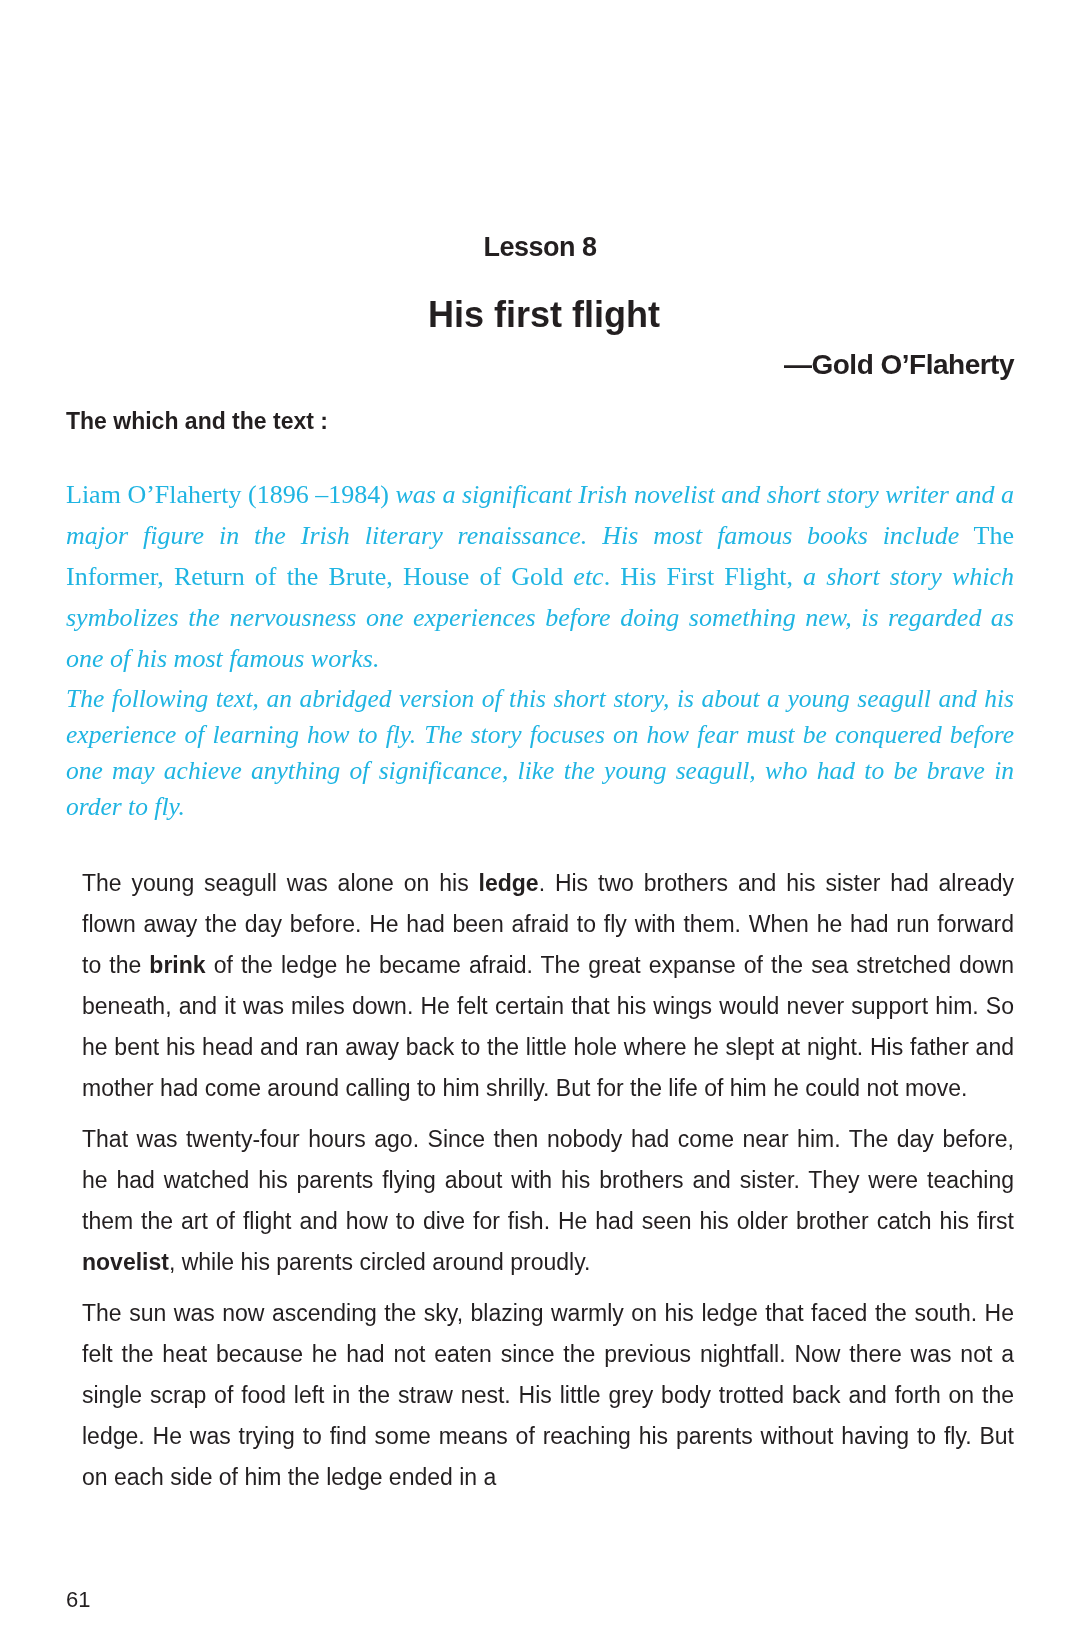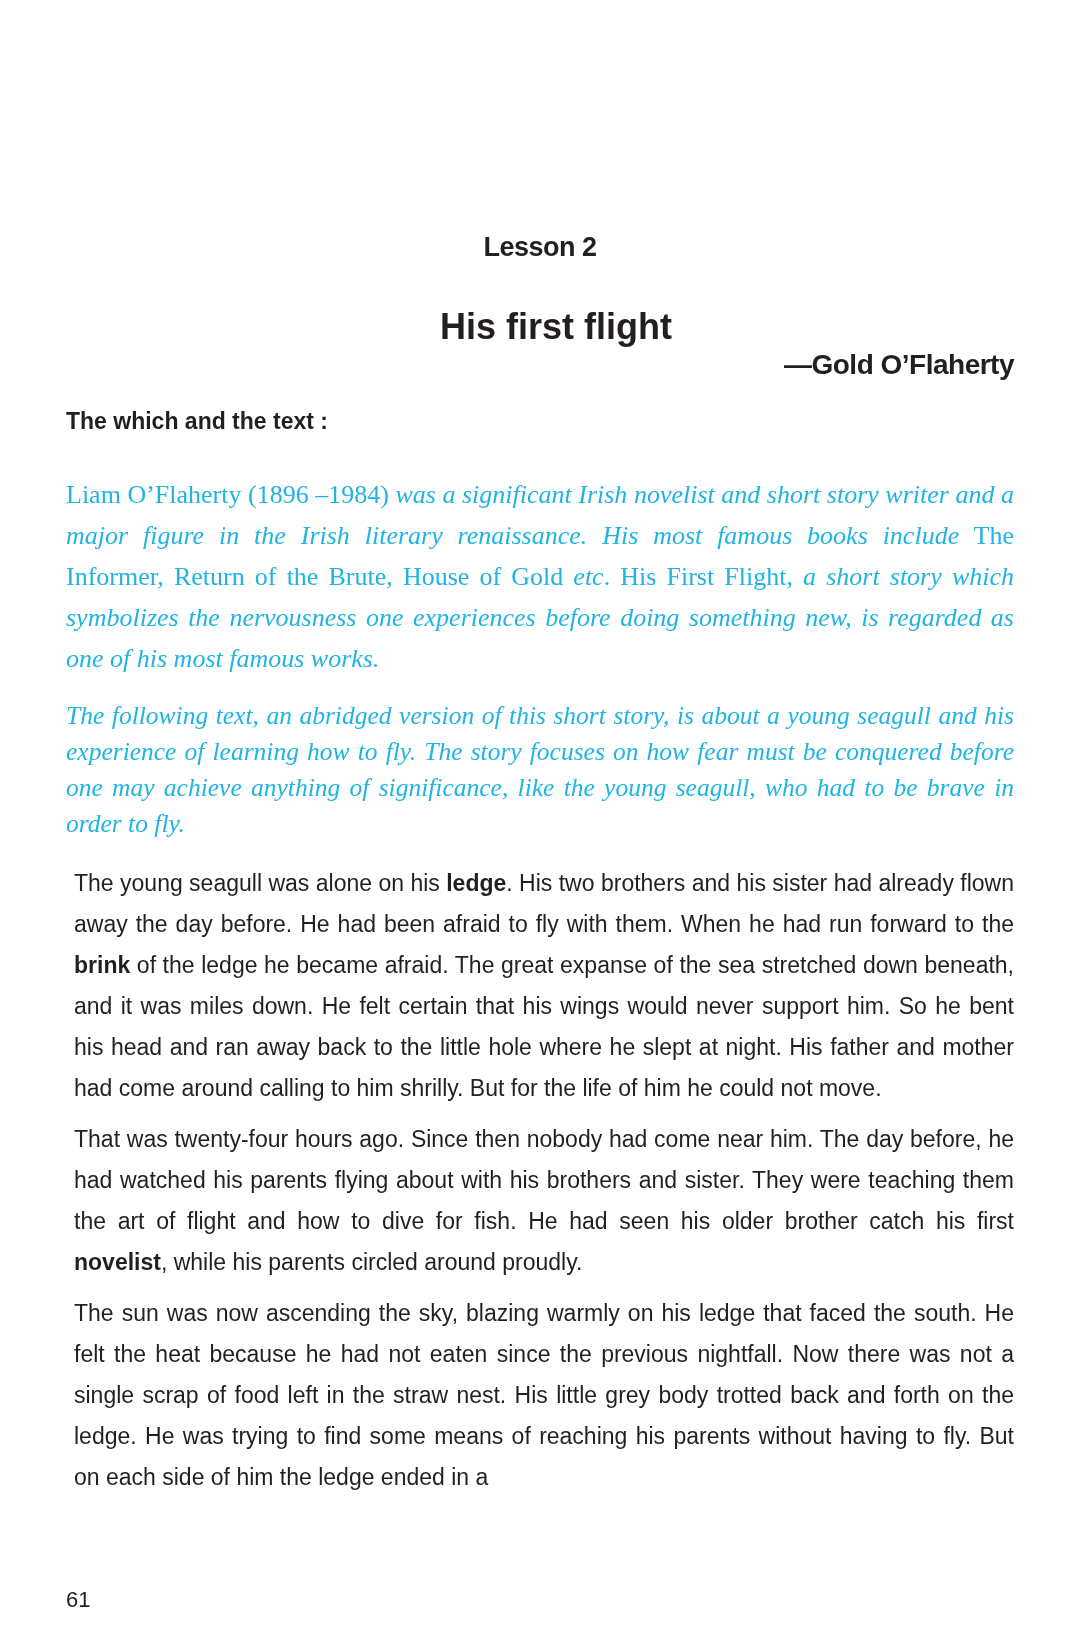--- a/index.html
+++ b/index.html
@@ -72,64 +72,64 @@
       text-align: justify;
     }
     .intro p {
       margin: 0;
     }
     .intro .p1 {
       font-size: 26px;
       line-height: 41px;
     }
     .intro .p2 {
-      margin-top: 19px;
+      margin-top: 2px;
       font-size: 25.5px;
       line-height: 36px;
     }
     .intro .author-name {
       font-weight: normal;
     }
     .intro em {
     }
     .story {
       position: absolute;
       top: 863px;
       left: 0;
       width: 948px;
       font-family: "Liberation Sans", sans-serif;
       font-size: 23px;
       line-height: 41px;
       color: #231f20;
       text-align: justify;
     }
     .story p {
-      margin: 0 0 10px 8px;
+      margin: 0 0 10px 16px;
     }
     .story b {
       font-weight: bold;
     }
     .page-number {
       position: absolute;
       top: 1587px;
       left: 0;
       width: 948px;
       font-family: "Liberation Sans", sans-serif;
       font-size: 22px;
       color: #231f20;
     }
   </style>
 </head>
 <body>
 
 <div class="page">
 
-  <div class="lesson-number">Lesson 2</div>
+  <div class="lesson-number">Lesson 8</div>
 
-  <h1 class="lesson-title" style="margin:16px;text-align:center;">His first flight</h1>
+  <h1 class="lesson-title" style="margin:4px;text-align:center;">His first flight</h1>
 
   <div class="byline">—Gold O’Flaherty</div>
 
   <div class="section-heading">The which and the text :</div>
 
   <div class="intro">
     <p class="p1"><span class="author-name">Liam O’Flaherty</span><span> (1896 –1984) </span><em>was a significant Irish novelist and short story writer and a major figure in the Irish literary renaissance. His most famous books include</em><span> The Informer, Return of the Brute, House of Gold </span><em>etc</em><span>. His First Flight, </span><em>a short story which symbolizes the nervousness one experiences before doing something new, is regarded as one of his most famous works.</em></p>
     <p class="p2"><em>The following text, an abridged version of this short story, is about a young seagull and his experience of learning how to fly. The story focuses on how fear must be conquered before one may achieve anything of significance, like the young seagull, who had to be brave in order to fly.</em></p>
   </div>
 

